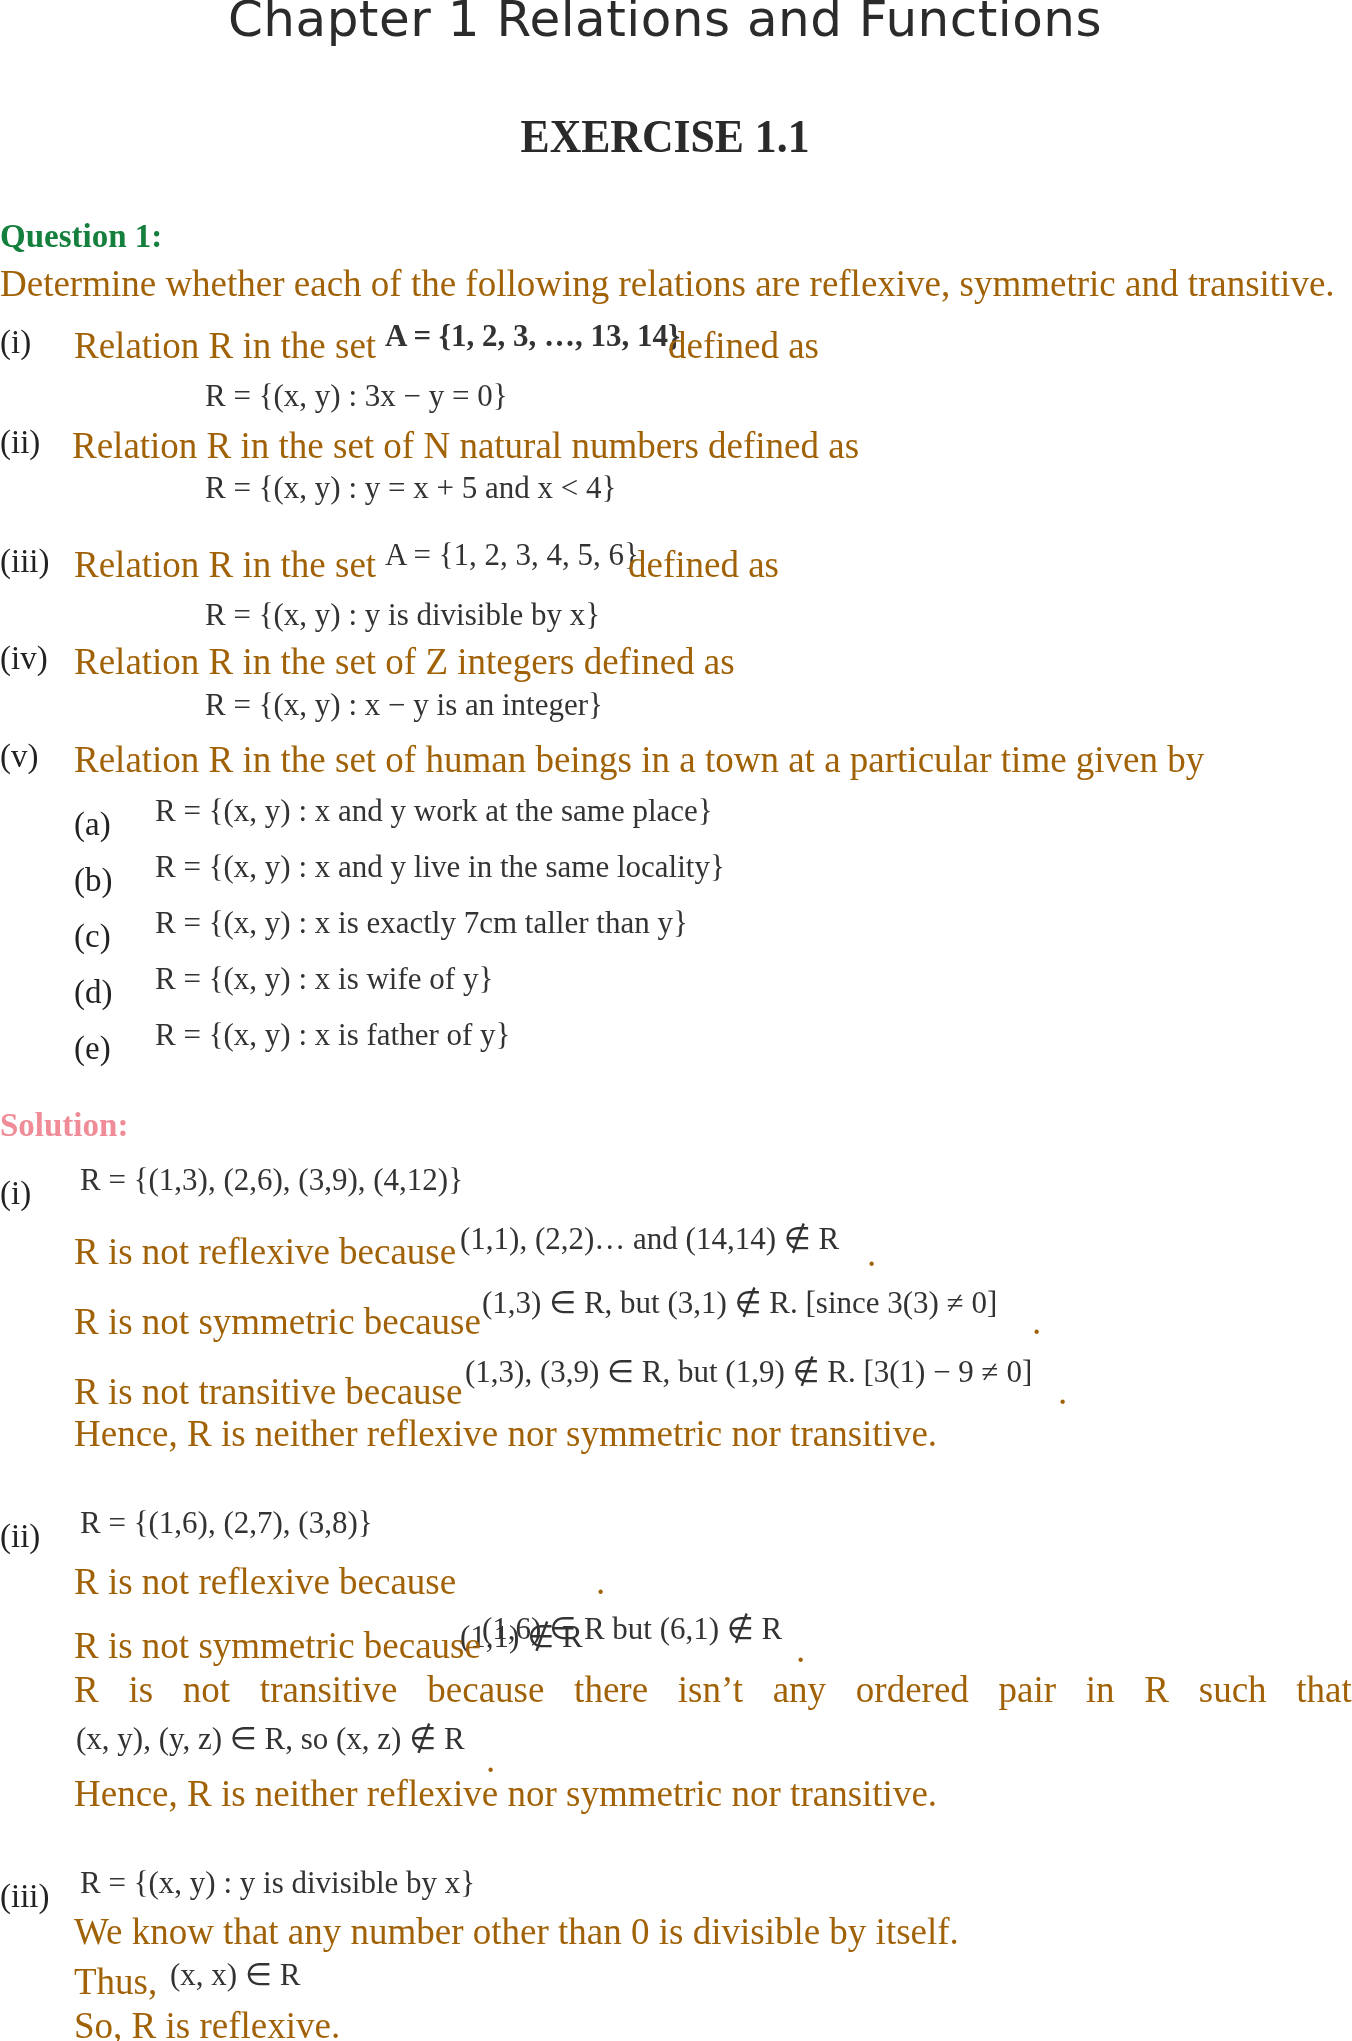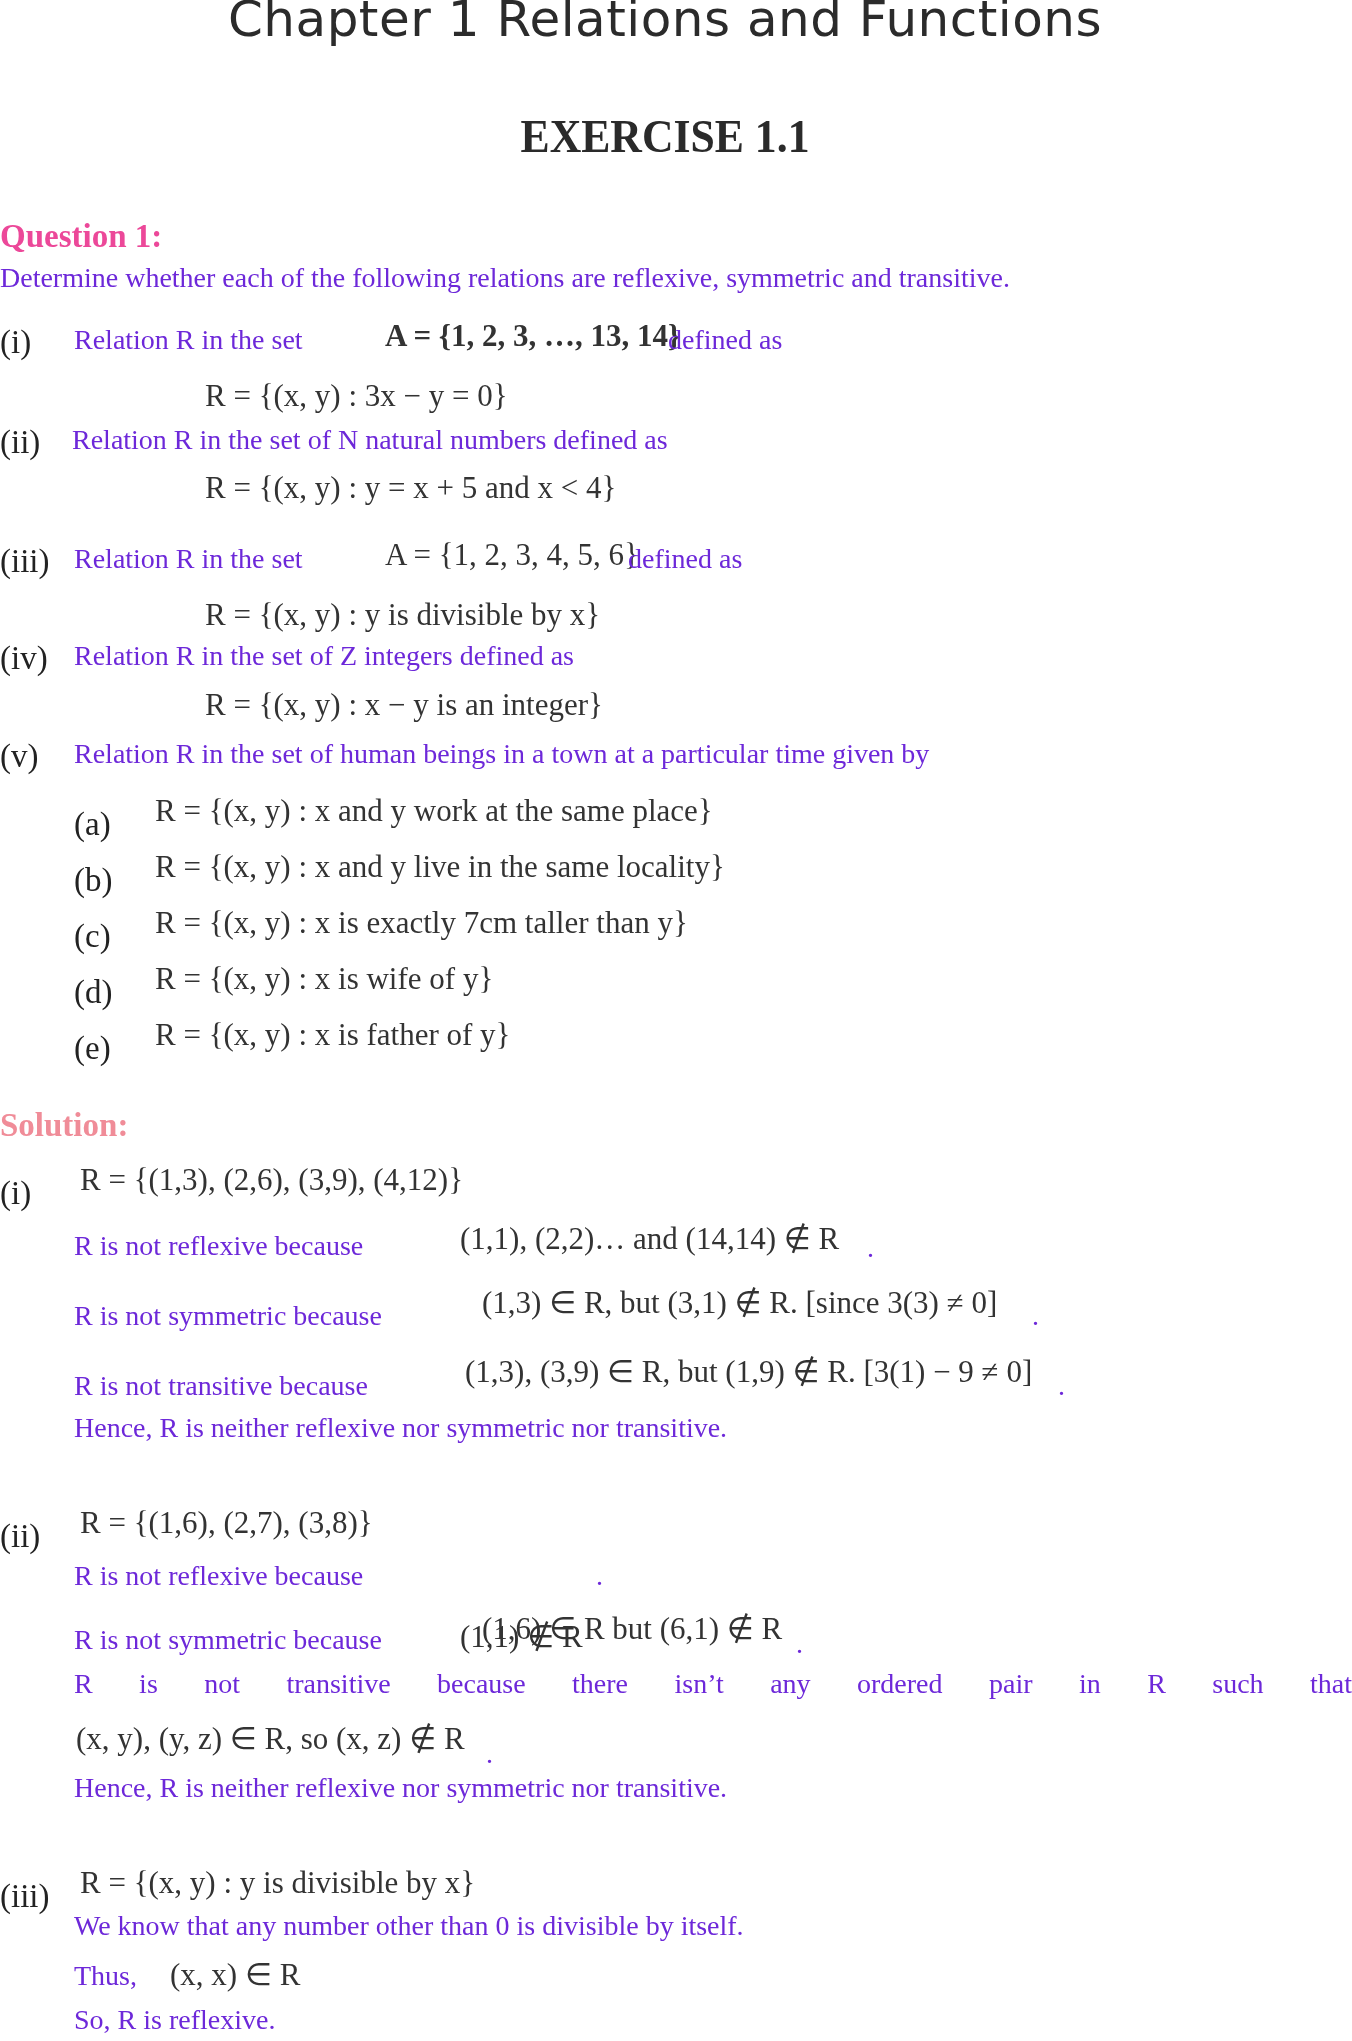--- a/index.html
+++ b/index.html
@@ -3,23 +3,23 @@
 <meta charset="utf-8">
 <style>
   html, body { margin:0; padding:0; background:#ffffff; }
   body { width:1352px; height:2041px; position:relative; overflow:hidden;
          font-family:"Liberation Serif", "DejaVu Serif", serif; color:#222; }
   .abs { position:absolute; white-space:nowrap; }
   .title { left:0; width:1330px; text-align:center; top:-10px; font-family:"DejaVu Sans", sans-serif;
            font-size:50px; color:#2b2b2b; letter-spacing:0.5px; }
   .exercise { left:0; width:1330px; text-align:center; top:110px; font-family:"Liberation Serif", serif;
               font-weight:bold; font-size:46px; color:#2a2a2a; transform:scaleX(0.95); }
-  .q-head { left:0; top:218px; font-size:33px; font-weight:bold; color:#ec4899; }
+  .q-head { left:0; top:218px; font-size:33px; font-weight:bold; color:#15803d; }
   .sol-head { left:0; top:1107px; font-size:33px; font-weight:bold; color:#f08c98; }
-  .txt { font-size:28px; color:#6d28d9; }
+  .txt { font-size:37px; color:#a16207; }
   .math { font-family:"Liberation Serif", serif; font-size:31px; color:#333; }
   .lbl { font-size:33px; color:#222; }
   .just { display:flex; justify-content:space-between; width:1278px; }
 </style>
 </head>
 <body>
 
 <div class="abs title">Chapter 1 Relations and Functions</div>
 <div class="abs exercise">EXERCISE 1.1</div>
 

